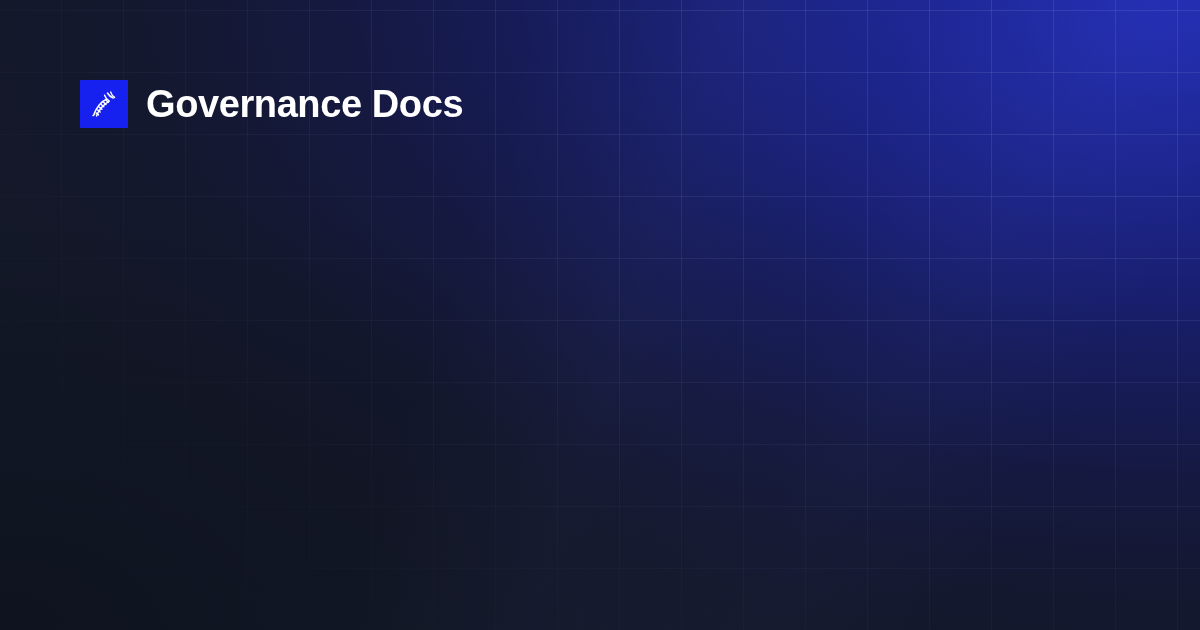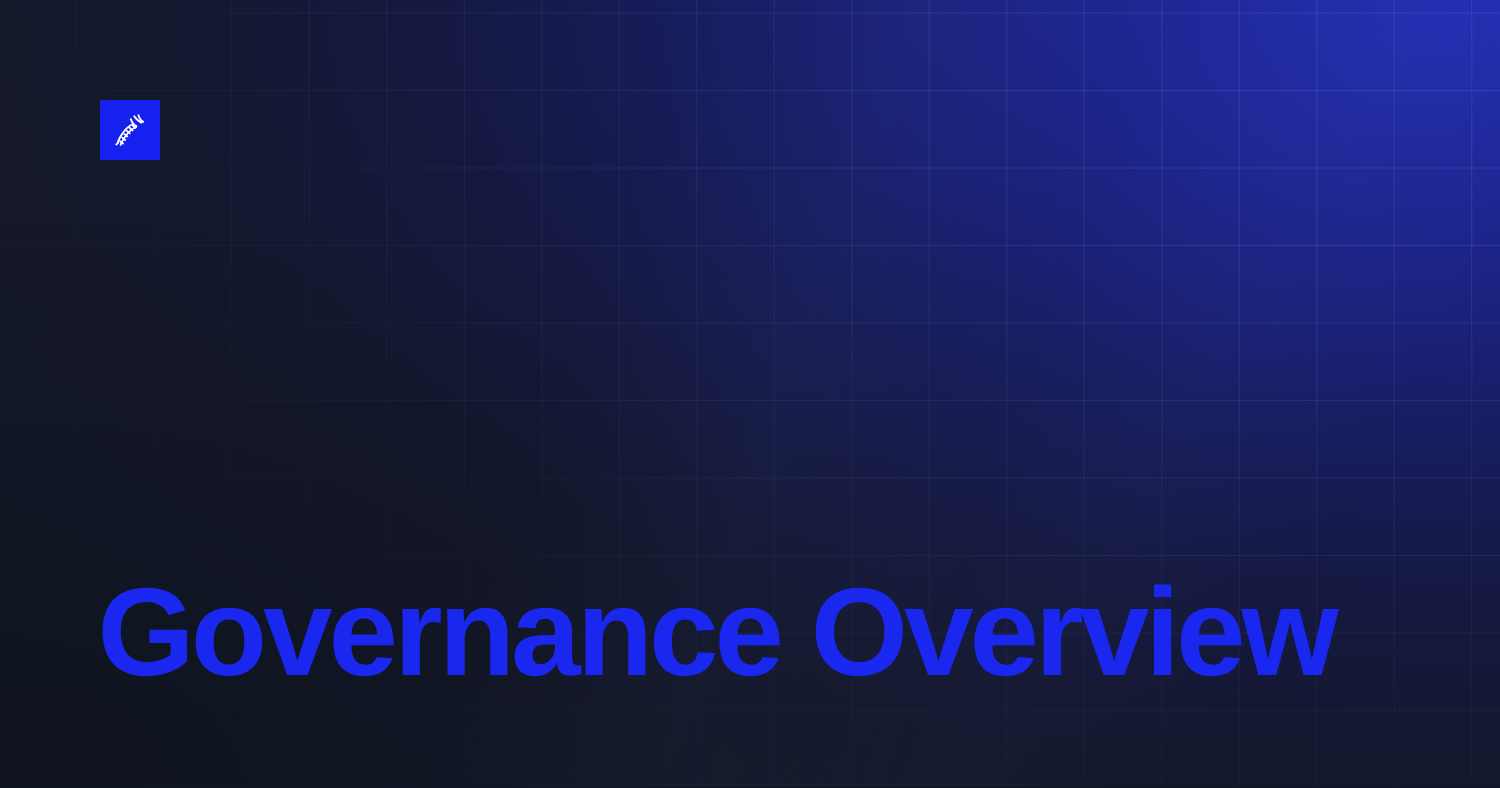--- a/index.html
+++ b/index.html
@@ -222,18 +222,18 @@
             <path d="M13.3 16.5 L 15.8 18.7"></path>
             <path d="M11.3 19.1 L 13.9 21.2"></path>
             <path d="M9.6 21.9 L 12.2 24.0"></path>
             <path d="M8.0 24.9 L 10.5 26.9"></path>
 
             <path d="M6.6 26.3 L 5.0 27.6"></path>
           </g>
         </svg>
       </div>
 
+      <div class="brand-name">Governance Docs</div>
     </div>
 
-    <div class="headline">Governance Overview</div>
 
   </div>
 </div>
 
 </body></html>

